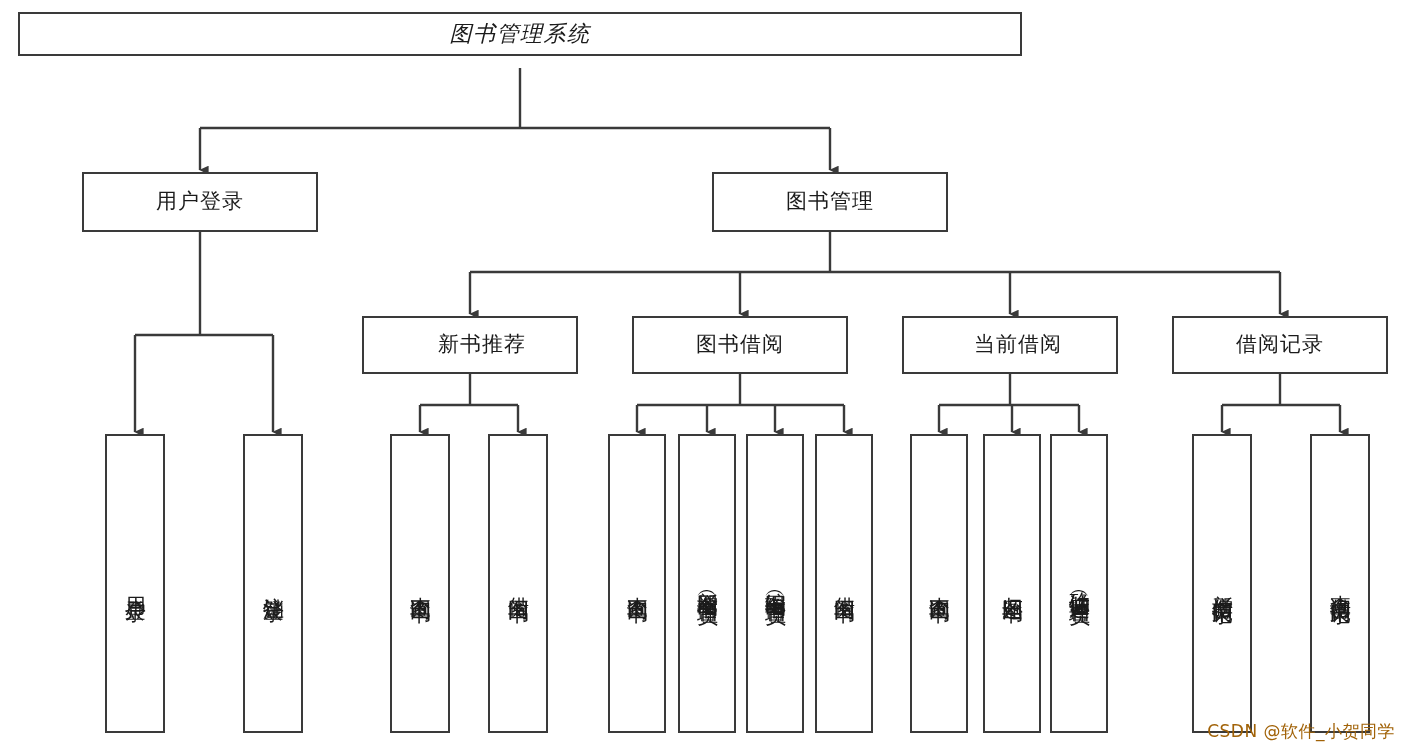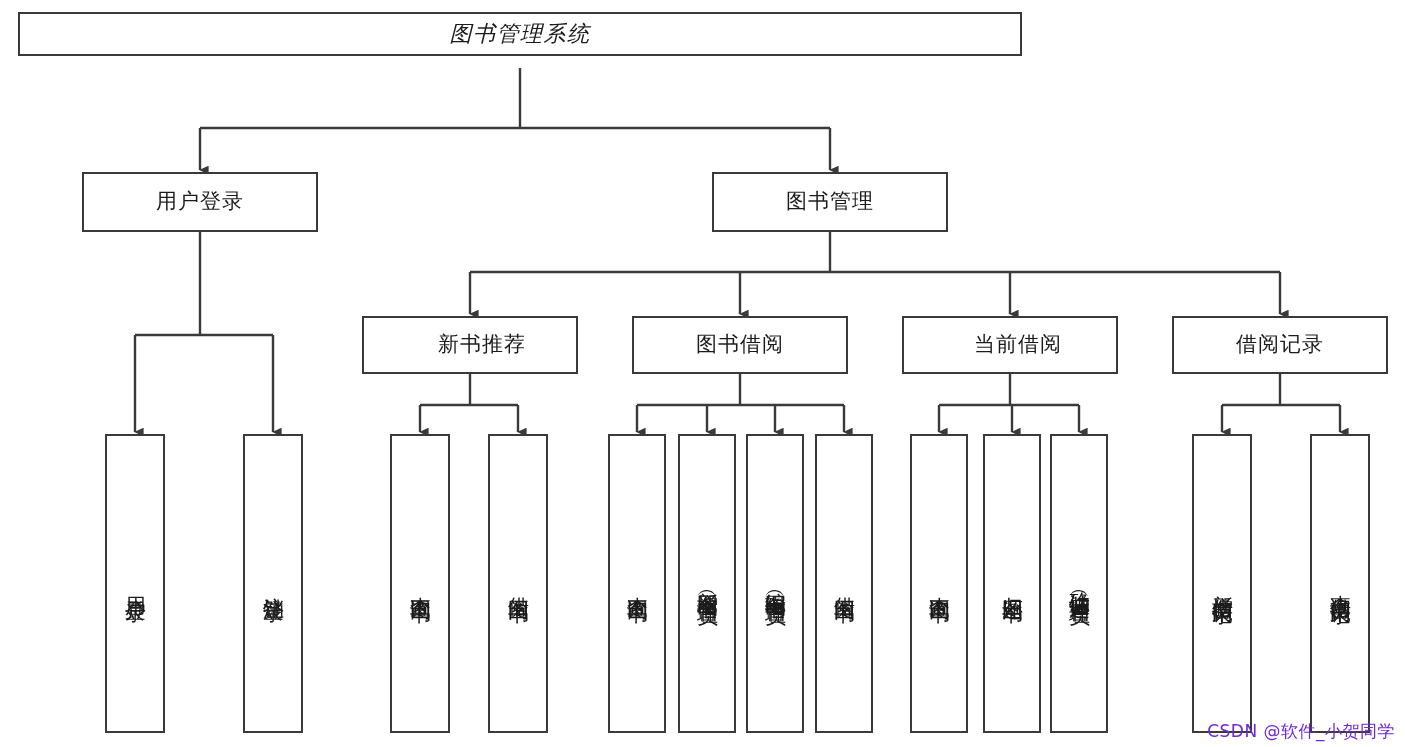--- a/index.html
+++ b/index.html
@@ -56,21 +56,21 @@
     line-height: 1.28;
     letter-spacing: 2px;
     white-space: nowrap;
     text-align: center;
   }
   #watermark {
     position: absolute;
     right: 10px;
     bottom: 4px;
     font-size: 17px;
-    color: #6d28d9;
+    color: #a16207;
     letter-spacing: 0.5px;
     white-space: nowrap;
     pointer-events: none;
   }
 </style>
 </head>
 <body>
 
 <div id="diagram-root">
 

